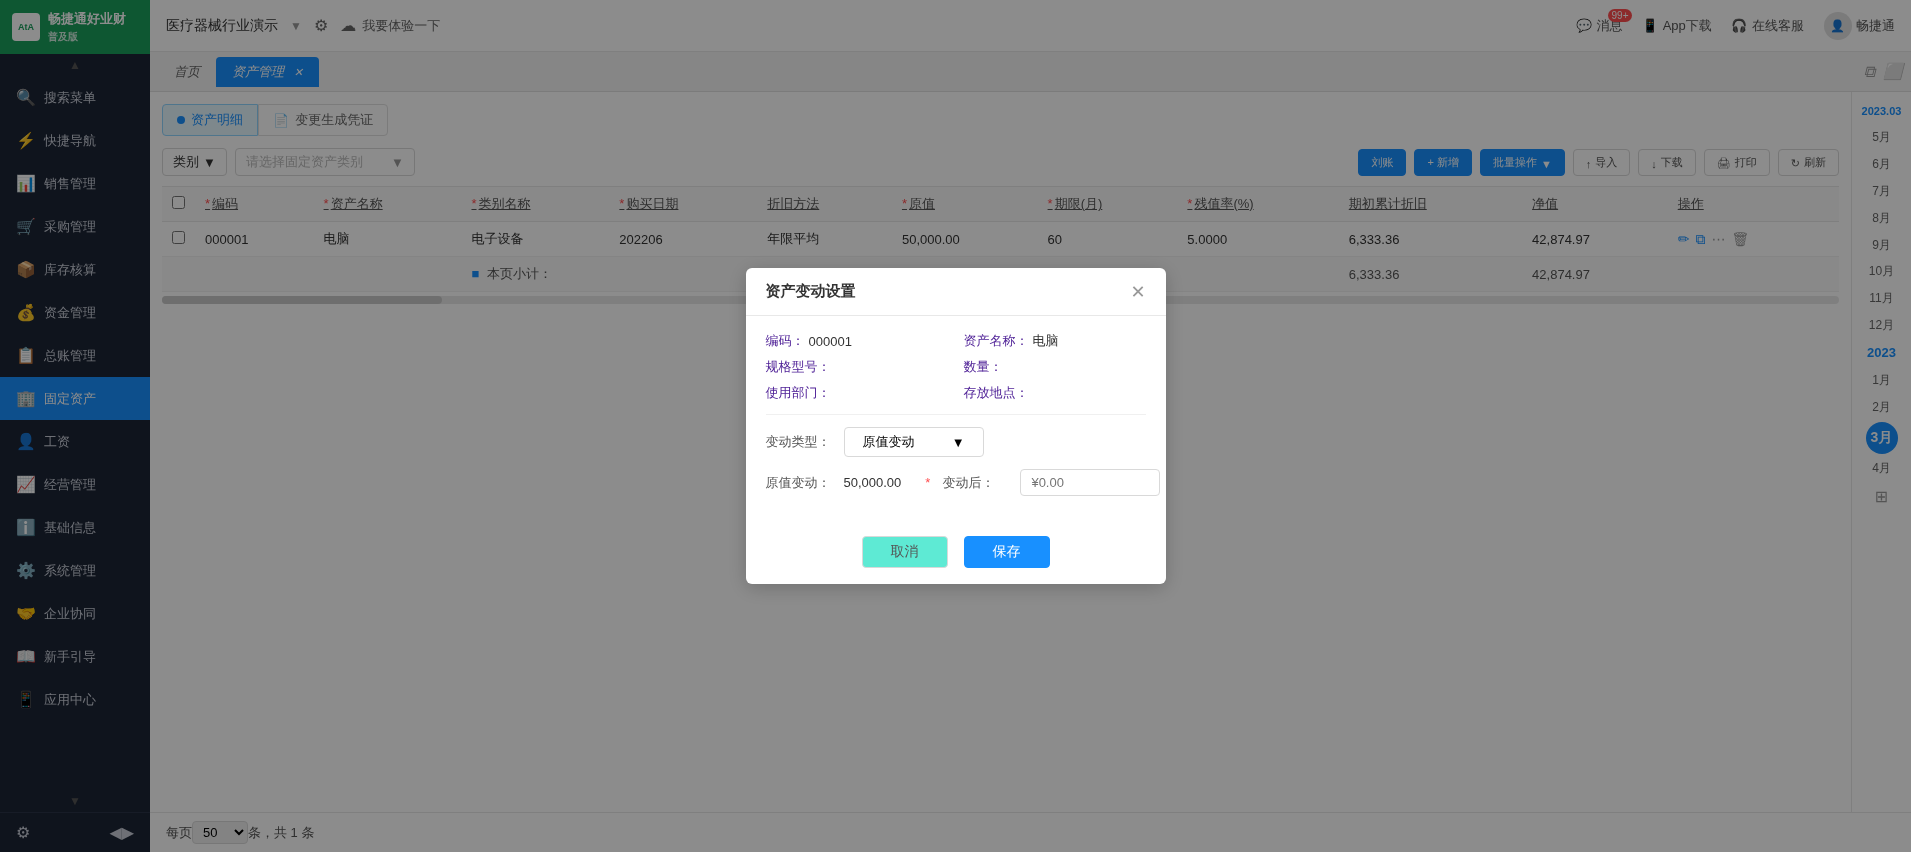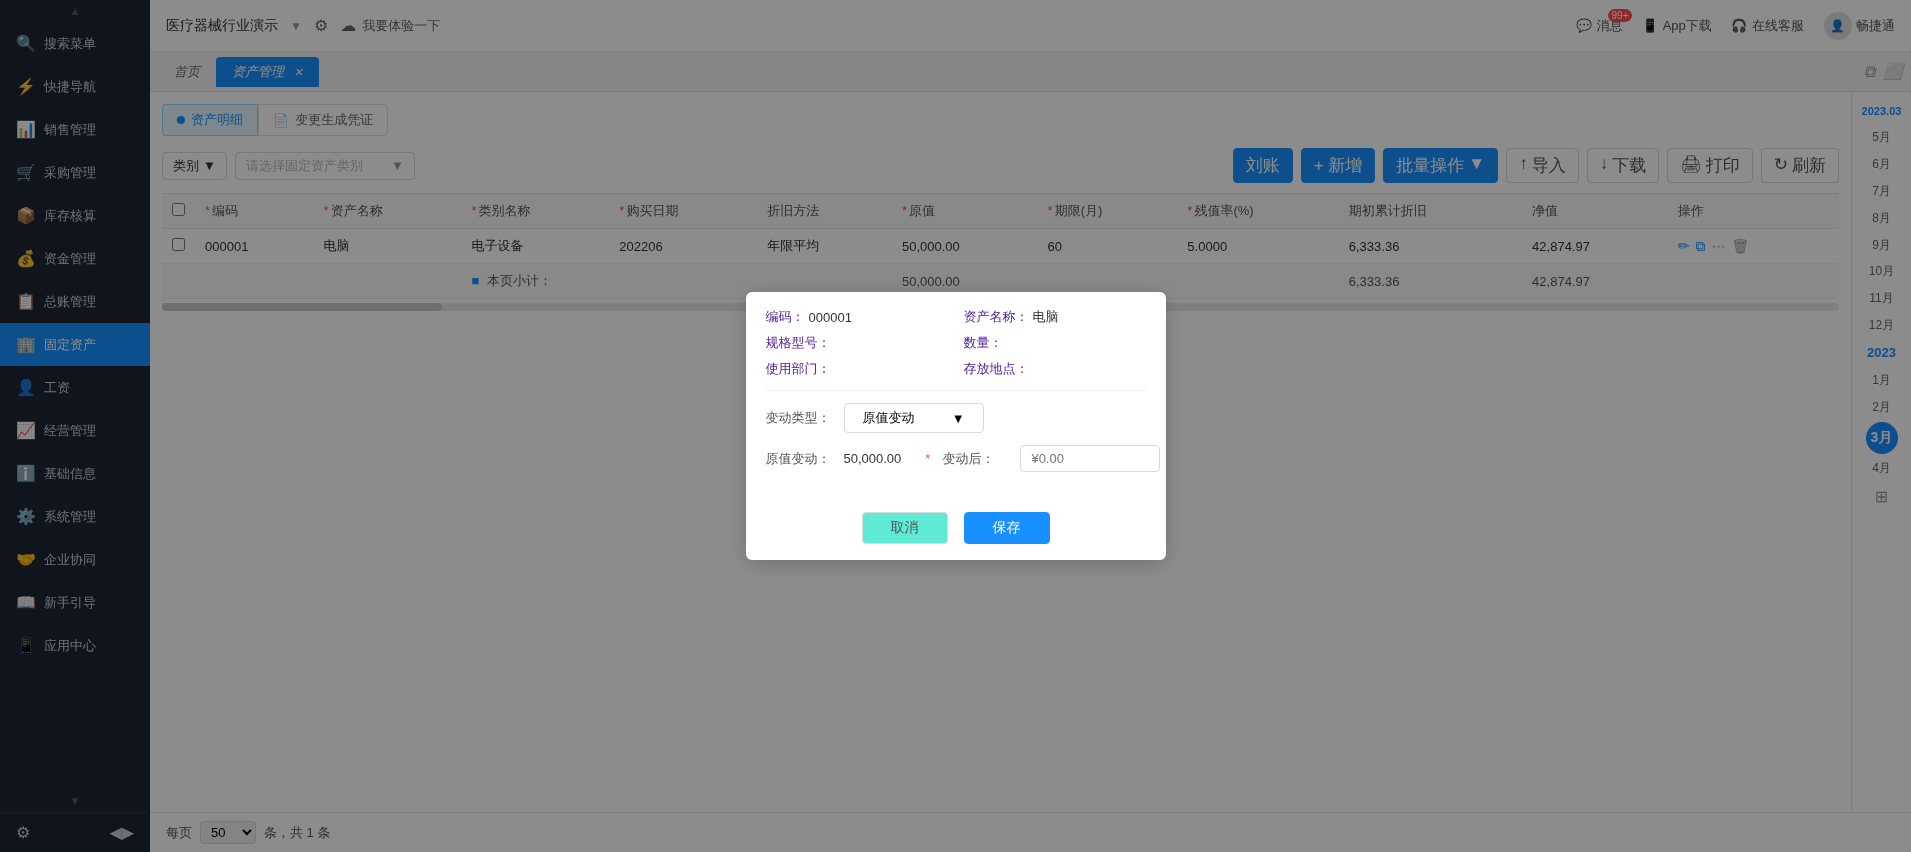--- a/index.html
+++ b/index.html
@@ -196,26 +196,26 @@
 
     
     .toolbar {
       display: flex;
       align-items: center;
       justify-content: flex-end;
       margin-bottom: 10px;
       gap: 8px;
     }
     .tb-btn {
-      display: flex; align-items: flex-start; gap: 4px;
+      display: flex; align-items: flex-end; gap: 4px;
       padding: 5px 12px;
       border: 1px solid #d9d9d9;
       border-radius: 4px;
       cursor: pointer;
-      font-size: 17px;
+      font-size: 11px;
       color: #555;
       background: #fff;
     }
     .tb-btn.primary { background: #1890ff; color: #fff; border-color: #1890ff; }
     .tb-btn.batch { background: #1890ff; color: #fff; border-color: #1890ff; }
 
     
     .filter-row {
       display: flex;
       align-items: center;
@@ -250,20 +250,21 @@
       font-size: 13px;
     }
     .data-table th {
       background: #fafafa;
       border-bottom: 1px solid #e8e8e8;
       border-top: 1px solid #e8e8e8;
       padding: 8px 10px;
       color: #555;
       font-weight: 500;
       text-align: left;
+      text-decoration: underline;
     }
     .data-table td {
       border-bottom: 1px solid #f0f0f0;
       padding: 8px 10px;
       color: #333;
     }
     .required-mark { color: #ff4d4f; margin-right: 2px; }
 
     
     .right-panel {
@@ -290,21 +291,21 @@
     .cal-item.active { background: #1890ff; color: #fff; border-radius: 50%; width: 32px; height: 32px; display: flex; align-items: center; justify-content: center; font-weight: bold; font-size: 14px; }
     .cal-year { font-weight: bold; color: #1890ff; font-size: 13px; }
 
     
     .bottom-bar {
       background: #fff;
       border-top: 1px solid #e8e8e8;
       padding: 8px 16px;
       display: flex;
       align-items: center;
-      gap: 8px;
+      gap: 0;
       font-size: 13px;
       color: #555;
       flex-shrink: 0;
     }
     .page-size-select {
       border: 1px solid #d9d9d9;
       border-radius: 4px;
       padding: 2px 6px;
       font-size: 13px;
     }
@@ -427,20 +428,29 @@
       position: relative;
       left: 0;
     }
 
     .hscroll { padding: 4px 0; display: flex; align-items: center; }
   </style>
 </head>
 <body>
 
 <div class="sidebar">
+  <div class="sidebar-logo">
+    <div class="logo-icon">
+      <span style="font-size:9px;color:#1a9e5c;font-weight:bold;">AtA</span>
+    </div>
+    <div>
+      <div>畅捷通好业财</div>
+      <span style="font-size:10px;color:rgba(255,255,255,0.8);">普及版</span>
+    </div>
+  </div>
 
   <div style="display:flex;align-items:center;justify-content:center;padding:4px 0;">
     <span style="cursor:pointer;color:#555;font-size:12px;">▲</span>
   </div>
 
   <div class="sidebar-scroll">
     <div class="sidebar-item">
       <span class="si-icon">🔍</span>
       <span>搜索菜单</span>
     </div>
@@ -708,20 +718,24 @@
       <option>50</option>
       <option>100</option>
       <option>200</option>
     </select>
     <span>条，共 1 条</span>
   </div>
 </div>
 
 <div class="modal-overlay">
   <div class="modal">
+    <div class="modal-header">
+      <span class="modal-title">资产变动设置</span>
+      <span class="modal-close">✕</span>
+    </div>
     <div class="modal-body">
       <div class="modal-info-grid">
         <div class="modal-info-item">
           <span class="modal-info-label">编码：</span>
           <span class="modal-info-value">000001</span>
         </div>
         <div class="modal-info-item">
           <span class="modal-info-label">资产名称：</span>
           <span class="modal-info-value">电脑</span>
         </div>

